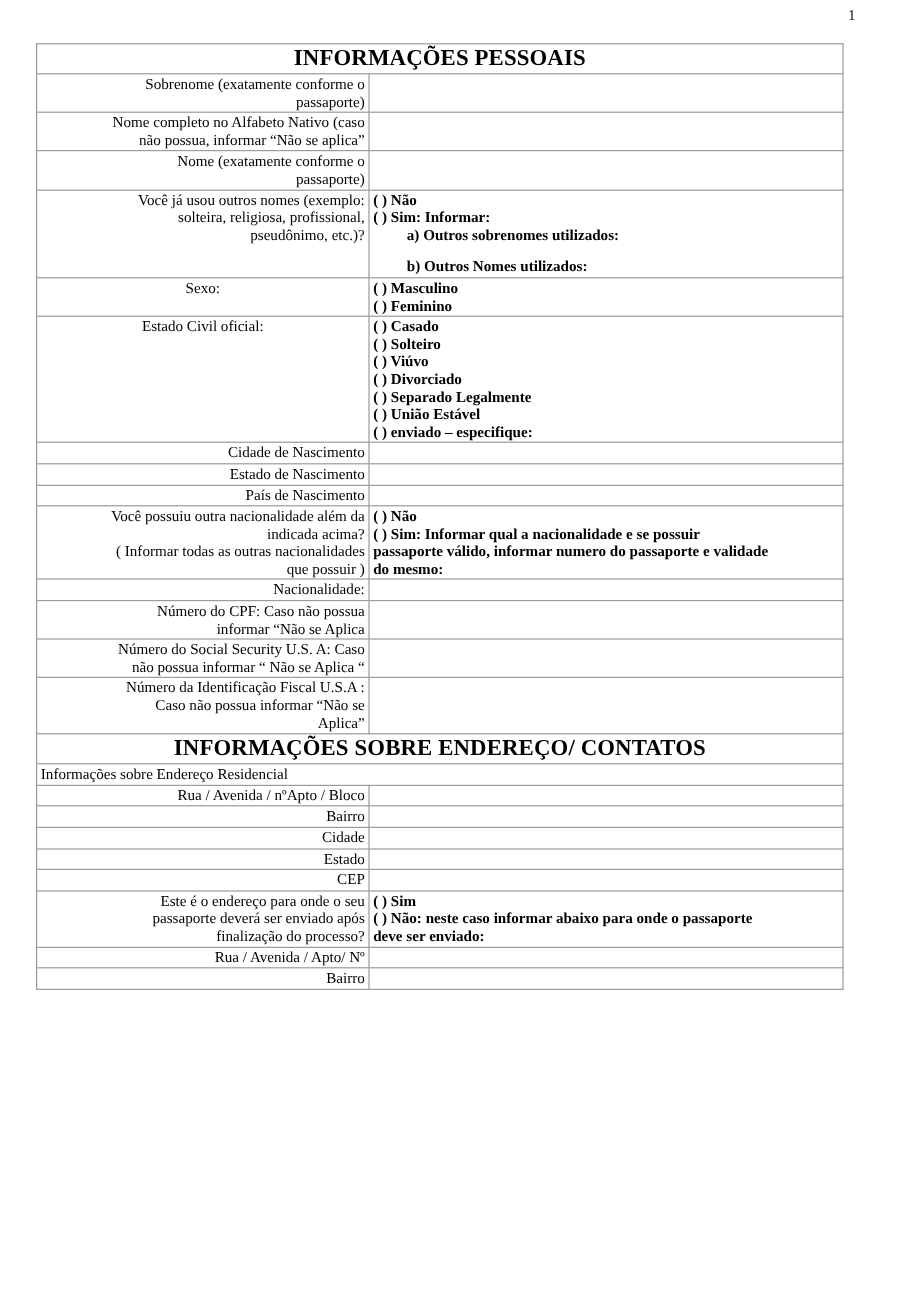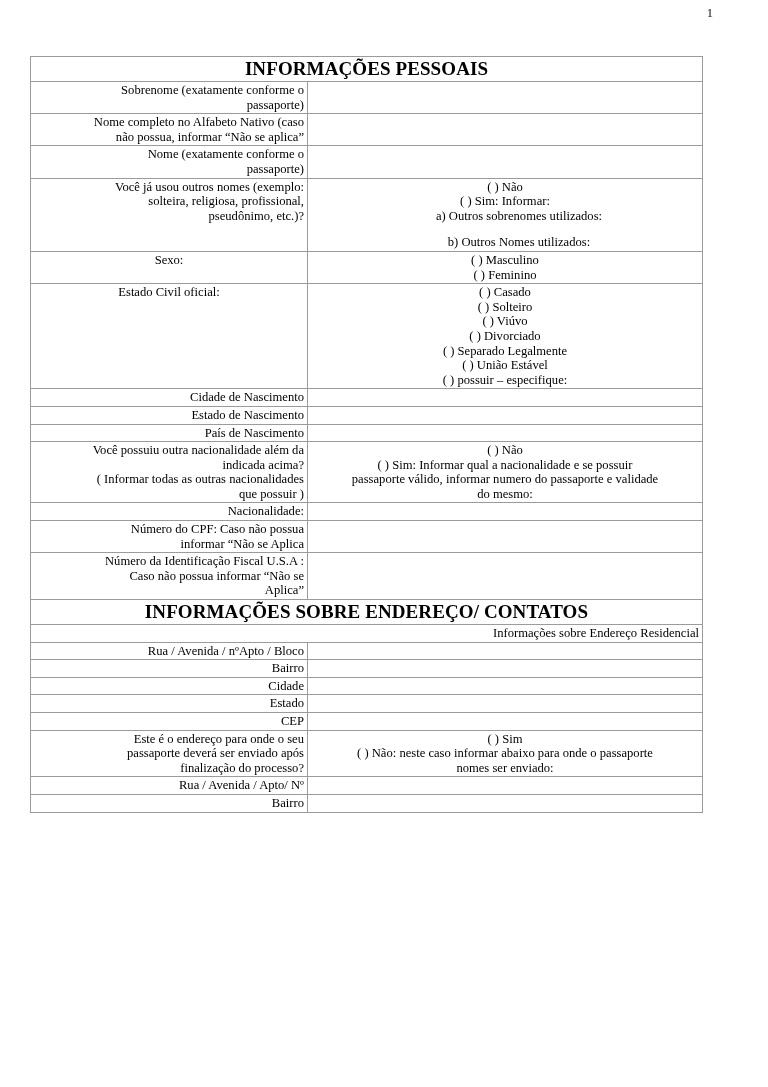--- a/index.html
+++ b/index.html
@@ -29,21 +29,21 @@
     left: 0;
     width: 713px;
     text-align: right;
     font-size: 12.5px;
     font-family: "Liberation Serif", "DejaVu Serif", serif;
     color: #111;
   }
   table.form {
     position: absolute;
     left: 30px;
-    top: 56px;
+    top: 36px;
     width: 672px;
     border-collapse: collapse;
     table-layout: fixed;
     font-size: 12.6px;
     line-height: 1.16;
   }
   table.form col.lbl { width: 277px; }
   table.form col.val { width: 395px; }
 
   table.form td {
@@ -51,39 +51,40 @@
     padding: 1px 3px 1px 3px;
     vertical-align: top;
     background: #fff;
   }
   
   td.lbl {
     text-align: right;
     padding-right: 5px;
   }
   td.val {
-    text-align: center;
+    text-align: left;
     padding-left: 5px;
+    font-weight: bold;
   }
   td.lbl-mid {
     text-align: center;
     vertical-align: middle;
     padding-right: 5px;
   }
   
   td.section {
     text-align: center;
     font-weight: bold;
     font-size: 19px;
     letter-spacing: 0.1px;
     padding: 3px 0 4px 0;
     vertical-align: middle;
   }
   td.subsection {
-    text-align: right;
+    text-align: left;
     font-size: 12.6px;
     padding: 2px 0 2px 0;
     vertical-align: middle;
   }
   .opt {
     display: block;
     white-space: nowrap;
   }
   .sub-item {
     display: block;
@@ -168,21 +169,21 @@
 
       <tr>
         <td class="lbl-mid">Estado Civil oficial:</td>
         <td class="val">
           <span class="opt">(  ) Casado</span>
           <span class="opt">(  ) Solteiro</span>
           <span class="opt">(  ) Viúvo</span>
           <span class="opt">(  ) Divorciado</span>
           <span class="opt">(  ) Separado Legalmente</span>
           <span class="opt">(  ) União Estável</span>
-          <span class="opt">(  ) possuir – especifique:</span>
+          <span class="opt">(  ) enviado – especifique:</span>
         </td>
       </tr>
 
 
       <tr>
         <td class="lbl">Cidade de Nascimento</td>
         <td class="val"></td>
       </tr>
 
       <tr>
@@ -216,20 +217,27 @@
       </tr>
 
       <tr>
         <td class="lbl">
           <span class="wrap-text">Número do CPF: Caso não possua</span>
           <span class="wrap-text">informar “Não se Aplica</span>
         </td>
         <td class="val"></td>
       </tr>
 
+      <tr>
+        <td class="lbl">
+          <span class="wrap-text">Número do Social Security U.S. A: Caso</span>
+          <span class="wrap-text">não possua informar “ Não se Aplica “</span>
+        </td>
+        <td class="val"></td>
+      </tr>
 
       <tr>
         <td class="lbl">
           <span class="wrap-text">Número da Identificação Fiscal U.S.A :</span>
           <span class="wrap-text">Caso não possua informar “Não se</span>
           <span class="wrap-text">Aplica”</span>
         </td>
         <td class="val"></td>
       </tr>
 
@@ -269,21 +277,21 @@
 
       <tr>
         <td class="lbl">
           <span class="wrap-text">Este é o endereço para onde o seu</span>
           <span class="wrap-text">passaporte deverá ser enviado após</span>
           <span class="wrap-text">finalização do processo?</span>
         </td>
         <td class="val">
           <span class="opt">(   )  Sim</span>
           <span class="opt">(   ) Não: neste caso informar abaixo para onde o passaporte</span>
-          <span class="opt">nomes ser enviado:</span>
+          <span class="opt">deve ser enviado:</span>
         </td>
       </tr>
 
       <tr>
         <td class="lbl">Rua / Avenida / Apto/ Nº</td>
         <td class="val"></td>
       </tr>
 
       <tr>
         <td class="lbl">Bairro</td>

